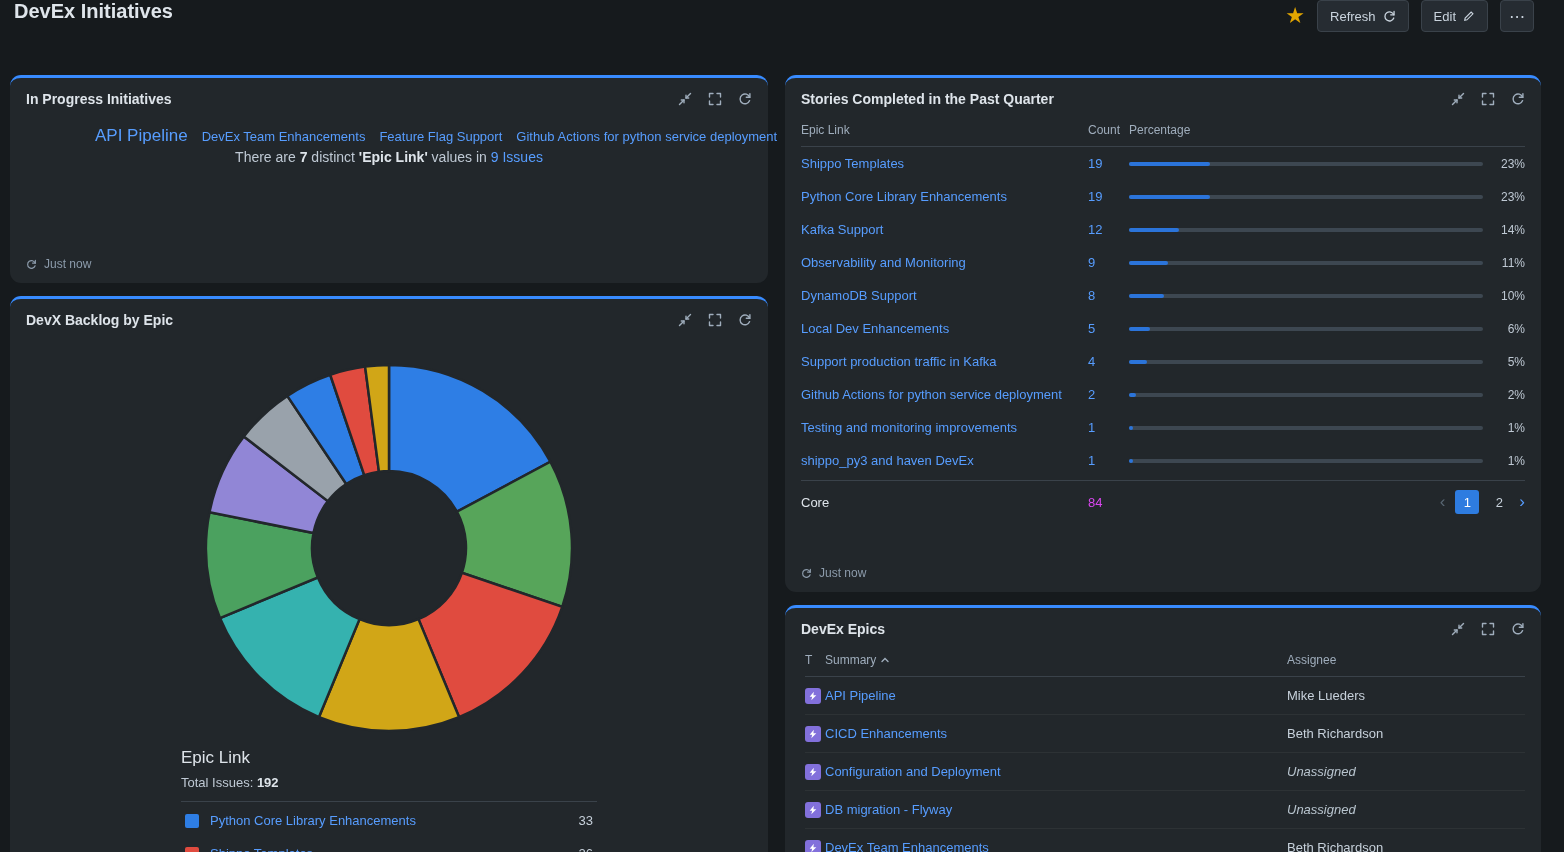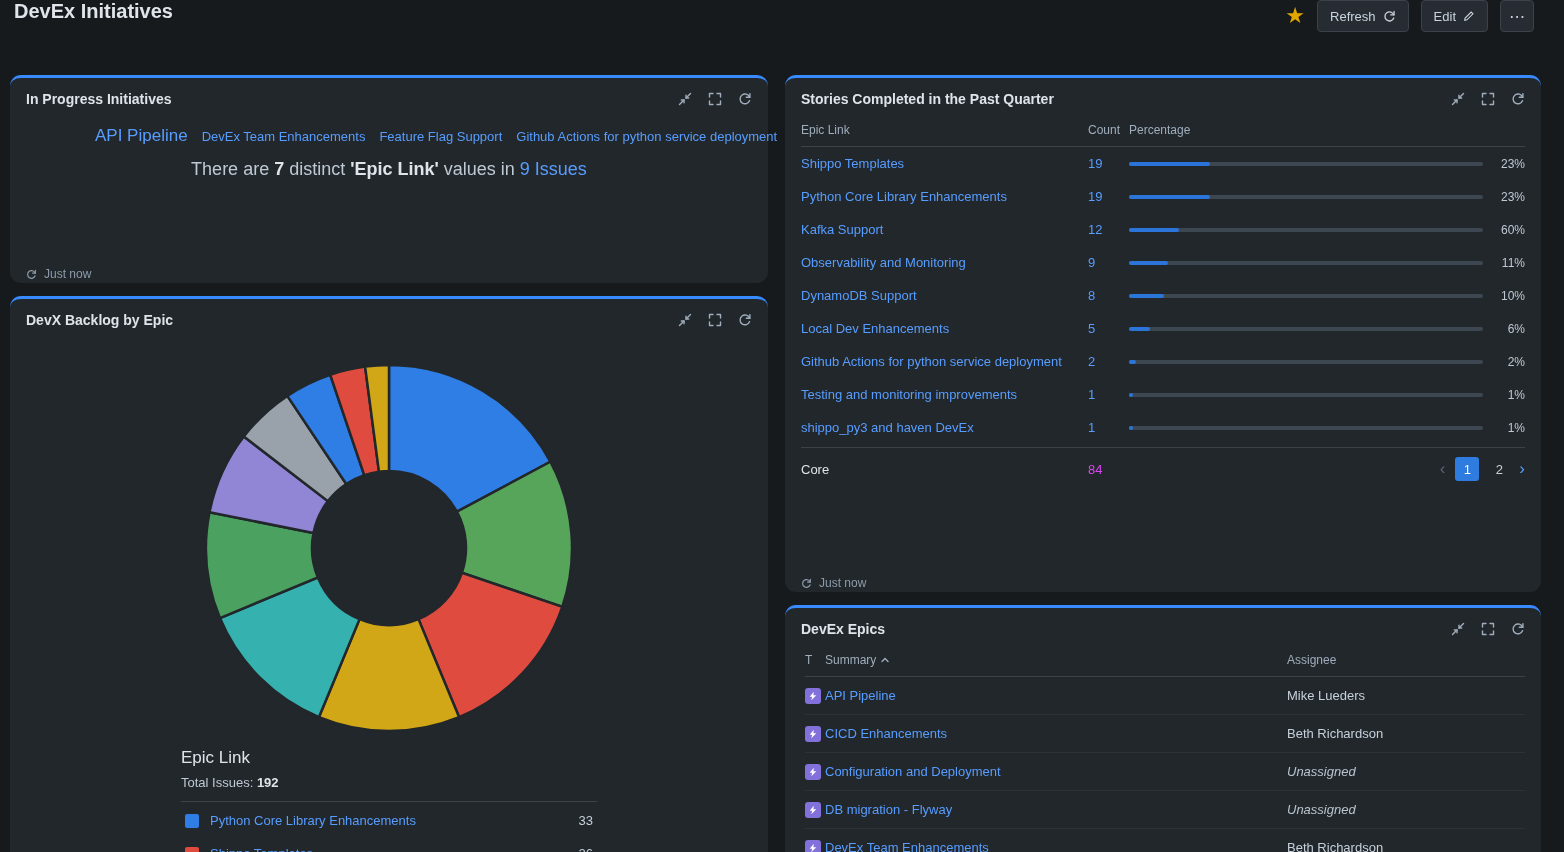--- a/index.html
+++ b/index.html
@@ -21,27 +21,27 @@
   
   .grid{display:flex;gap:17px;padding-left:10px;align-items:flex-start;}
   .col{display:flex;flex-direction:column;gap:13px;flex-shrink:0;}
   .col-left{width:758px;}
   .col-right{width:756px;}
   .panel{background:#22272B;border-top:3px solid #388BFF;border-radius:11px;position:relative;box-sizing:border-box;}
   .panel-head{display:flex;align-items:center;justify-content:space-between;padding:13px 16px 8px;}
   .panel-title{font-size:14px;font-weight:700;color:#DEE4EA;}
   .panel-icons{display:flex;gap:16px;align-items:center;}
   .picon{display:inline-flex;cursor:pointer;line-height:0;}
-  .panel-foot{position:absolute;left:16px;bottom:2px;display:flex;align-items:center;gap:7px;
+  .panel-foot{position:absolute;left:16px;bottom:12px;display:flex;align-items:center;gap:7px;
               color:#8C9BAB;font-size:12px;}
   
   #p-inprogress{height:208px;}
   .tagcloud{text-align:center;padding:8px 78px 0;line-height:25px;}
   .tag{color:#579DFF;margin:0 7px;white-space:nowrap;}
-  .summary{text-align:center;margin-top:10px;font-size:18px;color:#BFC9D4;}
+  .summary{text-align:center;font-size:14px;color:#BFC9D4;}
   .summary b{color:#DEE4EA;}
   .summary a{color:#579DFF;}
   
   #p-backlog{height:643px;}
   .donut-wrap{display:flex;justify-content:center;margin-top:26px;}
   .chart-caption{width:416px;margin:14px auto 0;}
   .cap-title{font-size:17px;color:#DEE4EA;}
   .cap-total{font-size:13px;color:#BFC9D4;margin-top:7px;}
   .cap-total b{color:#DEE4EA;}
   .cap-divider{border-top:1px solid #3A424A;margin:11px 0 2px;}
@@ -283,21 +283,21 @@
                 <span class="pct-label">23%</span>
               </span>
             </div>
             <div class="trow">
               <span class="c-epic"><a>Kafka Support</a></span>
               <span class="c-count"><a>12</a></span>
               <span class="pct-cell">
                 <span class="bar-track">
                   <span class="bar-fill" style="width: 14%;"></span>
                 </span>
-                <span class="pct-label">60%</span>
+                <span class="pct-label">14%</span>
               </span>
             </div>
             <div class="trow">
               <span class="c-epic"><a>Observability and Monitoring</a></span>
               <span class="c-count"><a>9</a></span>
               <span class="pct-cell">
                 <span class="bar-track">
                   <span class="bar-fill" style="width: 11%;"></span>
                 </span>
                 <span class="pct-label">11%</span>
@@ -314,20 +314,30 @@
               </span>
             </div>
             <div class="trow">
               <span class="c-epic"><a>Local Dev Enhancements</a></span>
               <span class="c-count"><a>5</a></span>
               <span class="pct-cell">
                 <span class="bar-track">
                   <span class="bar-fill" style="width: 6%;"></span>
                 </span>
                 <span class="pct-label">6%</span>
+              </span>
+            </div>
+            <div class="trow">
+              <span class="c-epic"><a>Support production traffic in Kafka</a></span>
+              <span class="c-count"><a>4</a></span>
+              <span class="pct-cell">
+                <span class="bar-track">
+                  <span class="bar-fill" style="width: 5%;"></span>
+                </span>
+                <span class="pct-label">5%</span>
               </span>
             </div>
             <div class="trow">
               <span class="c-epic"><a>Github Actions for python service deployment</a></span>
               <span class="c-count"><a>2</a></span>
               <span class="pct-cell">
                 <span class="bar-track">
                   <span class="bar-fill" style="width: 2%;"></span>
                 </span>
                 <span class="pct-label">2%</span>

